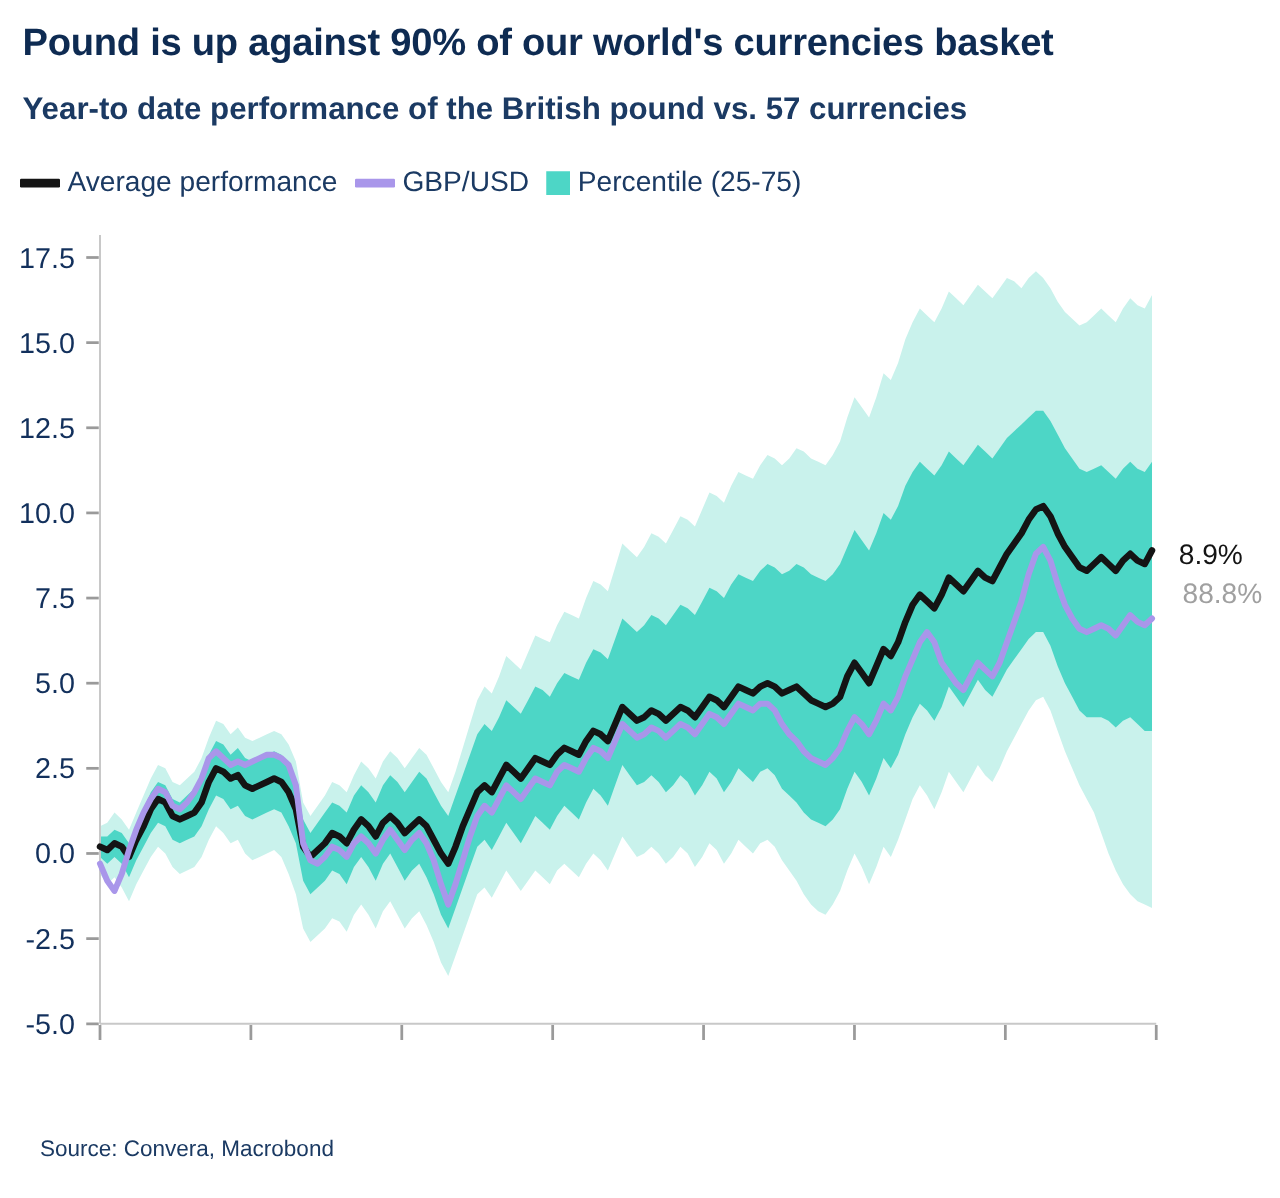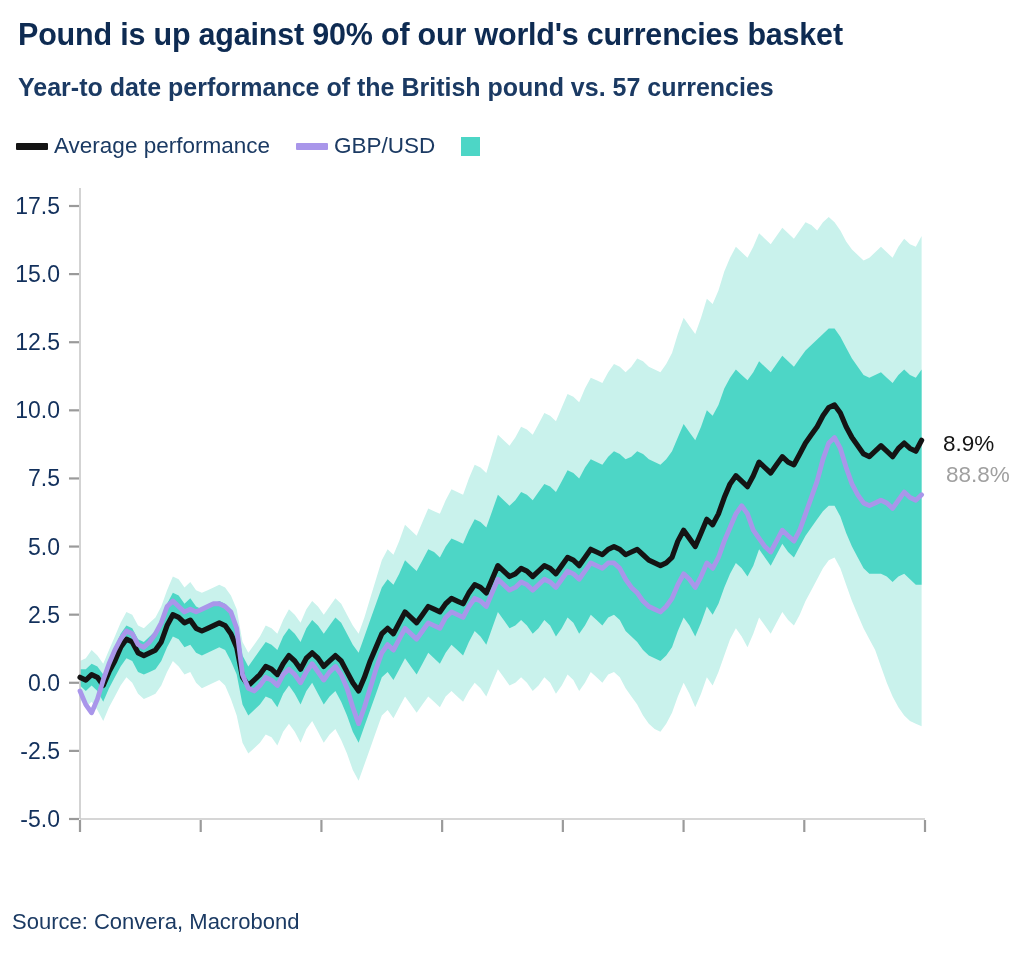--- a/index.html
+++ b/index.html
@@ -46,21 +46,21 @@
     white-space: nowrap;
   }
 
   
   .legend {
     position: absolute;
     left: 16px;
     top: 129px;
     display: flex;
     align-items: center;
-    gap: 12px;
+    gap: 0px;
     height: 34px;
   }
   .legend-item {
     display: flex;
     align-items: center;
     margin-right: 14px;
     white-space: nowrap;
   }
   .legend-label {
     font-size: 22.5px;
@@ -108,23 +108,23 @@
     font-size: 22.5px;
     font-family: "Liberation Sans", sans-serif;
     white-space: nowrap;
   }
   .annot-avg   { left: 943px; top: 412px; color: #141414; margin-top: 19px; }
   .annot-gbp   { left: 946px; top: 462px; color: #a0a0a0; }
 
   
   .source {
     position: absolute;
-    left: 12px;
+    left: 32px;
     top: 909px;
-    font-size: 22px;
+    font-size: 18px;
     color: #1b3a63;
     white-space: nowrap;
   }
 </style>
 </head>
 <body>
 
 <div id="root">
 
   <div class="title">Pound is up against 90% of our world's currencies basket</div>
@@ -134,20 +134,21 @@
       <div class="legend-item">
         <span class="swatch-line" style="background: rgb(20, 20, 20);"></span>
         <span class="legend-label">Average performance</span>
       </div>
       <div class="legend-item">
         <span class="swatch-line" style="background: rgb(169, 150, 234);"></span>
         <span class="legend-label">GBP/USD</span>
       </div>
       <div class="legend-item">
         <span class="swatch-box" style="background: rgb(77, 214, 198);"></span>
+        <span class="legend-label">Percentile (25-75)</span>
       </div>
     </div>
 
   <div class="plot-wrap">
     <svg class="chart" id="chart-svg" width="1024" height="660">
         <path d="M80.00 478.98 L85.80 476.26 L91.61 468.08 L97.41 473.53 L103.22 481.71 L109.02 468.08 L114.83 454.46 L120.63 440.84 L126.43 429.94 L132.24 432.67 L138.04 443.56 L143.85 446.29 L149.65 440.84 L155.45 435.39 L161.26 424.49 L167.06 408.15 L172.87 394.52 L178.67 397.25 L184.48 405.42 L190.28 399.97 L196.08 408.15 L201.89 410.87 L207.69 408.15 L213.50 405.42 L219.30 402.70 L225.10 405.42 L230.91 413.60 L236.71 427.22 L242.52 459.91 L248.32 470.81 L254.13 462.64 L259.93 454.46 L265.73 443.56 L271.54 446.29 L277.34 451.74 L283.15 438.12 L288.95 427.22 L294.76 432.67 L300.56 440.84 L306.36 427.22 L312.17 419.04 L317.97 424.49 L323.78 432.67 L329.58 424.49 L335.38 416.32 L341.19 421.77 L346.99 432.67 L352.80 443.56 L358.60 451.74 L364.41 435.39 L370.21 416.32 L376.01 397.25 L381.82 378.18 L387.62 367.28 L393.43 372.73 L399.23 359.11 L405.03 342.76 L410.84 348.21 L416.64 353.66 L422.45 340.04 L428.25 326.41 L434.06 329.14 L439.86 331.86 L445.66 318.24 L451.47 307.34 L457.27 310.07 L463.08 312.79 L468.88 296.44 L474.69 282.82 L480.49 285.55 L486.29 291.00 L492.10 271.92 L497.90 252.85 L503.71 258.30 L509.51 263.75 L515.31 255.58 L521.12 244.68 L526.92 247.40 L532.73 252.85 L538.53 241.96 L544.34 231.06 L550.14 233.78 L555.94 239.23 L561.75 225.61 L567.55 211.99 L573.36 214.71 L579.16 220.16 L584.97 206.54 L590.77 195.64 L596.57 198.36 L602.38 201.09 L608.18 190.19 L613.99 182.02 L619.79 184.74 L625.59 190.19 L631.40 184.74 L637.20 176.57 L643.01 179.29 L648.81 184.74 L654.62 187.47 L660.42 190.19 L666.22 182.02 L672.03 171.12 L677.83 152.05 L683.64 135.70 L689.44 143.88 L695.24 152.05 L701.05 135.70 L706.85 116.63 L712.66 122.08 L718.46 108.46 L724.27 89.39 L730.07 75.76 L735.87 64.87 L741.68 70.32 L747.48 75.76 L753.29 64.87 L759.09 51.24 L764.90 56.69 L770.70 62.14 L776.50 53.97 L782.31 45.80 L788.11 51.24 L793.92 56.69 L799.72 48.52 L805.52 40.35 L811.33 43.07 L817.13 48.52 L822.94 40.35 L828.74 34.90 L834.55 40.35 L840.35 48.52 L846.15 59.42 L851.96 67.59 L857.76 73.04 L863.57 78.49 L869.37 75.76 L875.17 70.32 L880.98 64.87 L886.78 70.32 L892.59 75.76 L898.39 64.87 L904.20 56.69 L910.00 62.14 L915.80 64.87 L921.61 53.97 L921.61 544.37 L915.80 541.64 L910.00 538.92 L904.20 533.47 L898.39 525.30 L892.59 514.40 L886.78 500.78 L880.98 484.43 L875.17 468.08 L869.37 457.19 L863.57 446.29 L857.76 432.67 L851.96 419.04 L846.15 402.70 L840.35 386.35 L834.55 375.45 L828.74 378.18 L822.94 386.35 L817.13 397.25 L811.33 408.15 L805.52 419.04 L799.72 432.67 L793.92 443.56 L788.11 438.12 L782.31 429.94 L776.50 440.84 L770.70 451.74 L764.90 443.56 L759.09 435.39 L753.29 451.74 L747.48 465.36 L741.68 454.46 L735.87 446.29 L730.07 457.19 L724.27 473.53 L718.46 489.88 L712.66 503.50 L706.85 495.33 L701.05 511.68 L695.24 525.30 L689.44 511.68 L683.64 500.78 L677.83 514.40 L672.03 530.75 L666.22 541.64 L660.42 549.82 L654.62 547.09 L648.81 541.64 L643.01 533.47 L637.20 522.57 L631.40 514.40 L625.59 506.23 L619.79 495.33 L613.99 489.88 L608.18 492.60 L602.38 500.78 L596.57 495.33 L590.77 489.88 L584.97 500.78 L579.16 508.95 L573.36 498.05 L567.55 492.60 L561.75 503.50 L555.94 511.68 L550.14 500.78 L544.34 495.33 L538.53 503.50 L532.73 508.95 L526.92 500.78 L521.12 495.33 L515.31 500.78 L509.51 503.50 L503.71 495.33 L497.90 487.16 L492.10 500.78 L486.29 514.40 L480.49 506.23 L474.69 500.78 L468.88 508.95 L463.08 519.85 L457.27 514.40 L451.47 508.95 L445.66 514.40 L439.86 525.30 L434.06 519.85 L428.25 514.40 L422.45 522.57 L416.64 530.75 L410.84 522.57 L405.03 514.40 L399.23 525.30 L393.43 536.20 L387.62 528.02 L381.82 533.47 L376.01 549.82 L370.21 566.16 L364.41 582.51 L358.60 598.86 L352.80 587.96 L346.99 571.61 L341.19 557.99 L335.38 547.09 L329.58 552.54 L323.78 560.72 L317.97 549.82 L312.17 538.92 L306.36 547.09 L300.56 560.72 L294.76 549.82 L288.95 541.64 L283.15 549.82 L277.34 563.44 L271.54 555.27 L265.73 552.54 L259.93 560.72 L254.13 566.16 L248.32 571.61 L242.52 560.72 L236.71 533.47 L230.91 517.12 L225.10 503.50 L219.30 498.05 L213.50 500.78 L207.69 503.50 L201.89 506.23 L196.08 500.78 L190.28 489.88 L184.48 492.60 L178.67 484.43 L172.87 478.98 L167.06 489.88 L161.26 503.50 L155.45 511.68 L149.65 514.40 L143.85 517.12 L138.04 511.68 L132.24 500.78 L126.43 495.33 L120.63 503.50 L114.83 514.40 L109.02 525.30 L103.22 538.92 L97.41 528.02 L91.61 519.85 L85.80 525.30 L80.00 517.12 Z" fill="#c9f2ec" stroke="none"></path>
         <path d="M80.00 487.16 L85.80 487.16 L91.61 481.71 L97.41 484.43 L103.22 492.60 L109.02 478.98 L114.83 465.36 L120.63 451.74 L126.43 443.56 L132.24 446.29 L138.04 457.19 L143.85 459.91 L149.65 454.46 L155.45 449.01 L161.26 438.12 L167.06 421.77 L172.87 410.87 L178.67 413.60 L184.48 421.77 L190.28 416.32 L196.08 424.49 L201.89 427.22 L207.69 424.49 L213.50 421.77 L219.30 419.04 L225.10 421.77 L230.91 429.94 L236.71 443.56 L242.52 473.53 L248.32 484.43 L254.13 476.26 L259.93 468.08 L265.73 459.91 L271.54 462.64 L277.34 468.08 L283.15 454.46 L288.95 446.29 L294.76 451.74 L300.56 459.91 L306.36 446.29 L312.17 438.12 L317.97 443.56 L323.78 451.74 L329.58 443.56 L335.38 435.39 L341.19 440.84 L346.99 451.74 L352.80 462.64 L358.60 470.81 L364.41 454.46 L370.21 438.12 L376.01 421.77 L381.82 405.42 L387.62 397.25 L393.43 402.70 L399.23 391.80 L405.03 378.18 L410.84 383.63 L416.64 389.08 L422.45 378.18 L428.25 367.28 L434.06 370.00 L439.86 375.45 L445.66 364.56 L451.47 356.38 L457.27 359.11 L463.08 361.83 L468.88 348.21 L474.69 337.31 L480.49 340.04 L486.29 345.48 L492.10 329.14 L497.90 312.79 L503.71 318.24 L509.51 323.69 L515.31 318.24 L521.12 310.07 L526.92 312.79 L532.73 318.24 L538.53 310.07 L544.34 301.89 L550.14 304.62 L555.94 310.07 L561.75 299.17 L567.55 288.27 L573.36 291.00 L579.16 296.44 L584.97 285.55 L590.77 277.37 L596.57 280.10 L602.38 282.82 L608.18 274.65 L613.99 269.20 L619.79 271.92 L625.59 277.37 L631.40 274.65 L637.20 269.20 L643.01 271.92 L648.81 277.37 L654.62 280.10 L660.42 282.82 L666.22 277.37 L672.03 269.20 L677.83 255.58 L683.64 241.96 L689.44 250.13 L695.24 258.30 L701.05 244.68 L706.85 228.33 L712.66 233.78 L718.46 222.88 L724.27 206.54 L730.07 195.64 L735.87 187.47 L741.68 192.92 L747.48 198.36 L753.29 190.19 L759.09 179.29 L764.90 184.74 L770.70 190.19 L776.50 182.02 L782.31 173.84 L788.11 179.29 L793.92 184.74 L799.72 176.57 L805.52 168.40 L811.33 162.95 L817.13 157.50 L822.94 152.05 L828.74 146.60 L834.55 146.60 L840.35 154.77 L846.15 165.67 L851.96 176.57 L857.76 184.74 L863.57 192.92 L869.37 195.64 L875.17 192.92 L880.98 190.19 L886.78 195.64 L892.59 201.09 L898.39 192.92 L904.20 187.47 L910.00 192.92 L915.80 195.64 L921.61 187.47 L921.61 402.70 L915.80 402.70 L910.00 397.25 L904.20 391.80 L898.39 394.52 L892.59 399.97 L886.78 394.52 L880.98 391.80 L875.17 391.80 L869.37 391.80 L863.57 386.35 L857.76 375.45 L851.96 364.56 L846.15 350.93 L840.35 334.59 L834.55 323.69 L828.74 323.69 L822.94 329.14 L817.13 337.31 L811.33 345.48 L805.52 353.66 L799.72 364.56 L793.92 375.45 L788.11 370.00 L782.31 361.83 L776.50 372.73 L770.70 383.63 L764.90 375.45 L759.09 367.28 L753.29 383.63 L747.48 394.52 L741.68 386.35 L735.87 380.90 L730.07 391.80 L724.27 405.42 L718.46 421.77 L712.66 432.67 L706.85 424.49 L701.05 440.84 L695.24 454.46 L689.44 443.56 L683.64 435.39 L677.83 449.01 L672.03 465.36 L666.22 473.53 L660.42 478.98 L654.62 476.26 L648.81 473.53 L643.01 468.08 L637.20 459.91 L631.40 454.46 L625.59 449.01 L619.79 438.12 L613.99 432.67 L608.18 435.39 L602.38 443.56 L596.57 438.12 L590.77 432.67 L584.97 443.56 L579.16 451.74 L573.36 440.84 L567.55 435.39 L561.75 446.29 L555.94 454.46 L550.14 443.56 L544.34 438.12 L538.53 446.29 L532.73 451.74 L526.92 443.56 L521.12 438.12 L515.31 443.56 L509.51 446.29 L503.71 438.12 L497.90 429.94 L492.10 446.29 L486.29 462.64 L480.49 454.46 L474.69 449.01 L468.88 459.91 L463.08 473.53 L457.27 468.08 L451.47 462.64 L445.66 470.81 L439.86 481.71 L434.06 476.26 L428.25 470.81 L422.45 481.71 L416.64 492.60 L410.84 484.43 L405.03 476.26 L399.23 487.16 L393.43 498.05 L387.62 489.88 L381.82 495.33 L376.01 511.68 L370.21 528.02 L364.41 544.37 L358.60 560.72 L352.80 549.82 L346.99 533.47 L341.19 519.85 L335.38 508.95 L329.58 514.40 L323.78 522.57 L317.97 511.68 L312.17 500.78 L306.36 508.95 L300.56 522.57 L294.76 511.68 L288.95 503.50 L283.15 511.68 L277.34 525.30 L271.54 517.12 L265.73 514.40 L259.93 522.57 L254.13 528.02 L248.32 533.47 L242.52 522.57 L236.71 492.60 L230.91 478.98 L225.10 468.08 L219.30 465.36 L213.50 468.08 L207.69 470.81 L201.89 473.53 L196.08 470.81 L190.28 462.64 L184.48 465.36 L178.67 457.19 L172.87 454.46 L167.06 465.36 L161.26 478.98 L155.45 487.16 L149.65 489.88 L143.85 492.60 L138.04 489.88 L132.24 478.98 L126.43 476.26 L120.63 484.43 L114.83 495.33 L109.02 506.23 L103.22 519.85 L97.41 508.95 L91.61 503.50 L85.80 508.95 L80.00 503.50 Z" fill="#4dd6c6" stroke="none"></path>
         <line x1="80" y1="6" x2="80" y2="637" class="axis-line"></line>
         <line x1="80" y1="637" x2="925" y2="637" class="axis-line"></line>
         <line x1="69" y1="24" x2="79" y2="24" class="tick-mark"></line>

